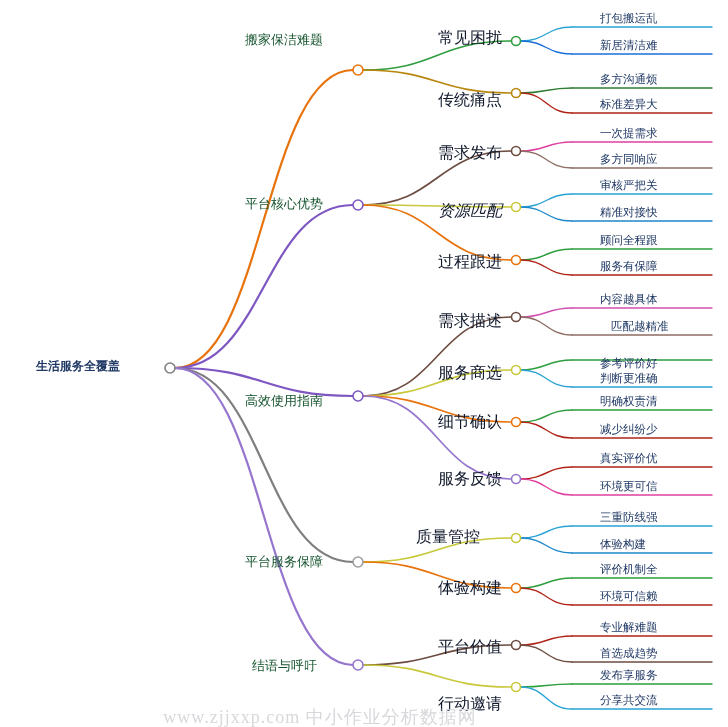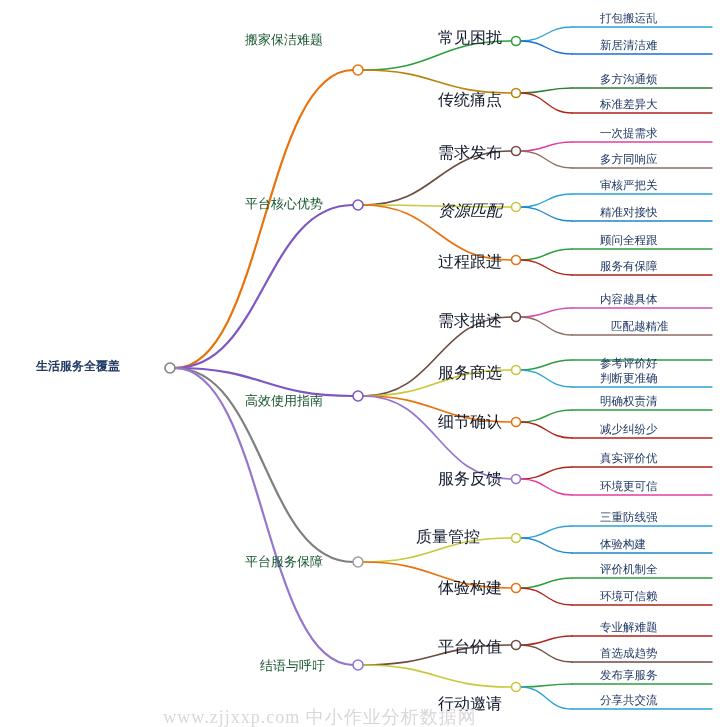--- a/index.html
+++ b/index.html
@@ -192,21 +192,21 @@
       <div class="node-label l2-label" style="left: 438px; top: 479px;">服务反馈</div>
       <div class="node-label l3-label" style="left: 600px; top: 459px;">真实评价优</div>
       <div class="node-label l3-label" style="left: 600px; top: 487px;">环境更可信</div>
       <div class="node-label l1-label" style="left: 245px; top: 555px; margin-top: 6px;">平台服务保障</div>
       <div class="node-label l2-label" style="left: 416px; top: 537px;">质量管控</div>
       <div class="node-label l3-label" style="left: 600px; top: 518px;">三重防线强</div>
       <div class="node-label l3-label" style="left: 600px; top: 545px;">体验构建</div>
       <div class="node-label l2-label" style="left: 438px; top: 588px;">体验构建</div>
       <div class="node-label l3-label" style="left: 600px; top: 570px;">评价机制全</div>
       <div class="node-label l3-label" style="left: 600px; top: 597px;">环境可信赖</div>
-      <div class="node-label l1-label" style="left: 252px; top: 665px; margin-left: 8px;">结语与呼吁</div>
+      <div class="node-label l1-label" style="left: 252px; top: 665px;">结语与呼吁</div>
       <div class="node-label l2-label" style="left: 438px; top: 647px;">平台价值</div>
       <div class="node-label l3-label" style="left: 600px; top: 628px;">专业解难题</div>
       <div class="node-label l3-label" style="left: 600px; top: 654px;">首选成趋势</div>
       <div class="node-label l2-label" style="left: 438px; top: 704px;">行动邀请</div>
       <div class="node-label l3-label" style="left: 600px; top: 676px;">发布享服务</div>
       <div class="node-label l3-label" style="left: 600px; top: 701px;">分享共交流</div>
     </div>
 
   <div class="watermark" style="top: 705px;">www.zjjxxp.com 中小作业分析数据网</div>
 </div>

